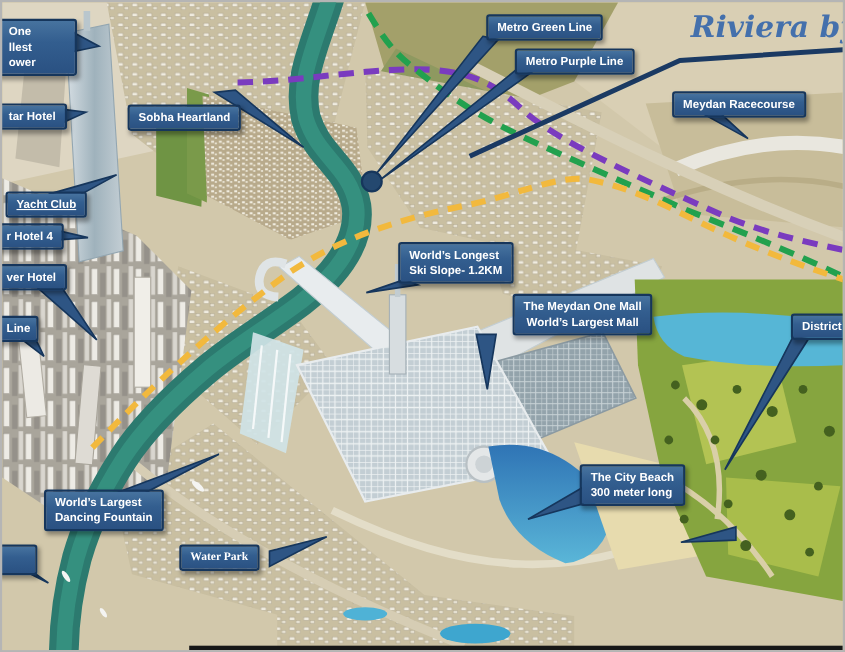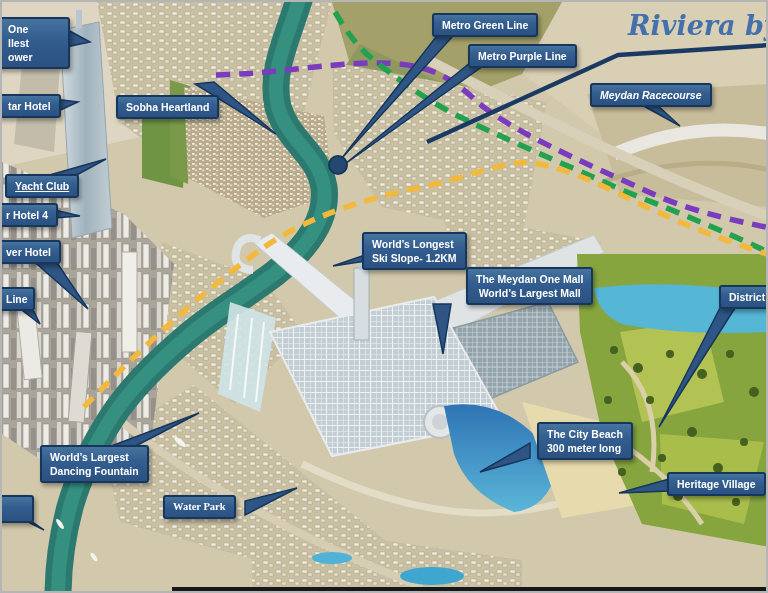--- a/index.html
+++ b/index.html
@@ -189,29 +189,29 @@
 </div>
 
 <div class="callout align-left" style="left:-36px;top:92px;padding-left:40px;">
   <span>tar Hotel</span>
 </div>
 
 <div class="callout" style="left:114px;top:61px;margin-top:32px;">
   <span>Sobha Heartland</span>
 </div>
 
-<div class="callout" style="left:430px;top:11px;text-align:center;">
+<div class="callout" style="left:440px;top:11px;text-align:center;">
   <span>Metro Green Line</span>
 </div>
 
 <div class="callout" style="left:466px;top:42px;">
   <span>Metro Purple Line</span>
 </div>
 
-<div class="callout" style="left:588px;top:81px;font-style:italic;">
+<div class="callout" style="left:609px;top:81px;">
   <span>Meydan Racecourse</span>
 </div>
 
 <div class="callout" style="left:3px;top:172px;text-decoration:underline;">
   <span>Yacht Club</span>
 </div>
 
 <div class="callout align-left" style="left:-26px;top:201px;padding-left:28px;">
   <span>r Hotel 4</span>
 </div>
@@ -219,49 +219,46 @@
 <div class="callout align-left" style="left:-24px;top:238px;padding-left:26px;">
   <span>ver Hotel</span>
 </div>
 
 <div class="callout align-left" style="left:-30px;top:285px;padding-left:32px;padding-right:5px;">
   <span>Line</span>
 </div>
 
 <div class="callout" style="left:-36px;top:493px;width:48px;height:18px;box-sizing:content-box;"></div>
 
-<div class="callout align-left" style="left:360px;top:218px;margin-top:12px;">
+<div class="callout align-left" style="left:360px;top:218px;">
   <span class="line">World’s Longest</span>
   <span class="line">Ski Slope- 1.2KM</span>
 </div>
 
 <div class="callout" style="left:416px;top:265px;margin-left:48px;">
   <span class="line">The Meydan One Mall</span>
   <span class="line">World’s Largest Mall</span>
 </div>
 
 <div class="callout align-left" style="left:717px;top:283px;padding-right:34px;">
   <span>District O</span>
 </div>
 
 <div class="callout align-left" style="left:38px;top:443px;">
   <span class="line">World’s Largest</span>
   <span class="line">Dancing Fountain</span>
 </div>
 
-<div class="callout align-left" style="left:525px;top:420px;margin-left:10px;">
+<div class="callout align-left" style="left:525px;top:420px;">
   <span class="line">The City Beach</span>
   <span class="line">300 meter long</span>
 </div>
 
 <div class="callout" style="left:161px;top:493px;font-family:Liberation Serif, serif;">
   <span>Water Park</span>
 </div>
 
-<div class="callout" style="left:665px;top:470px;">
-  <span>Heritage Village</span>
-</div>
 
 <div class="riviera">
   <span>Riviera by A</span>
 </div>
 
 </div>
 
 </body></html>

